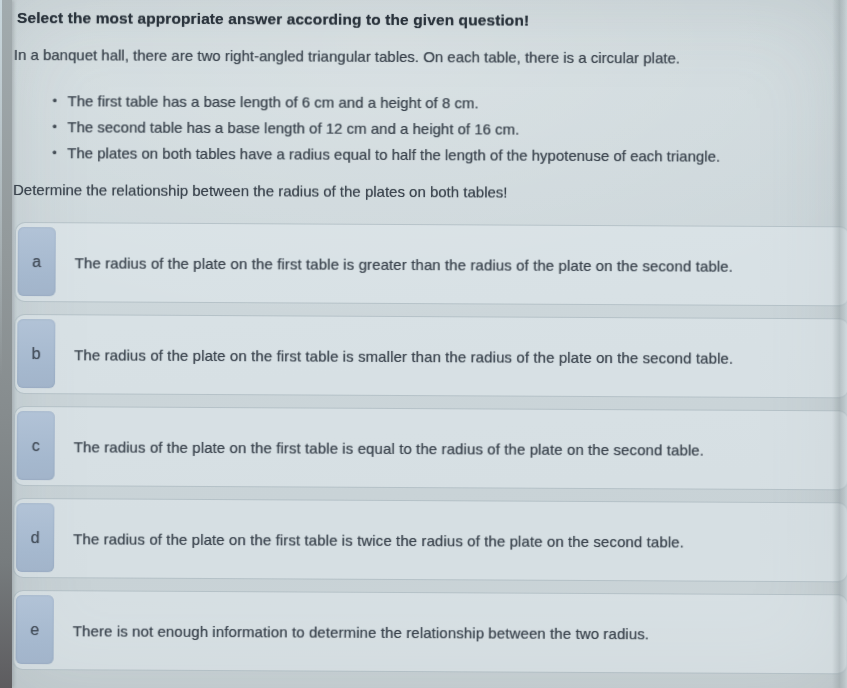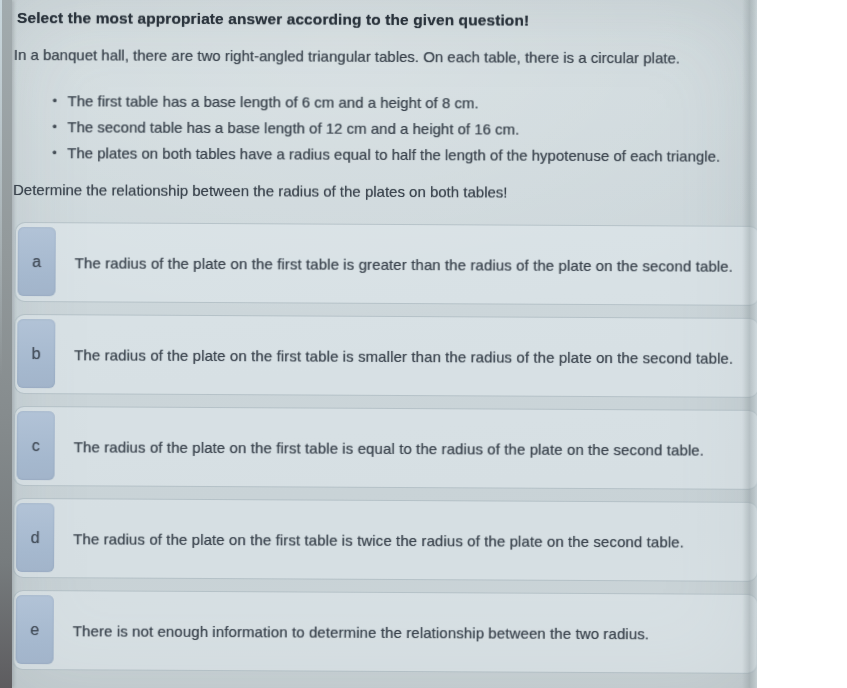--- a/index.html
+++ b/index.html
@@ -3,21 +3,21 @@
 <meta charset="utf-8">
 <style>
   html, body { margin: 0; padding: 0; }
   body {
     width: 847px; height: 688px;
     font-family: "Liberation Sans", sans-serif;
     overflow: hidden;
   }
   .photo {
     position: relative;
-    width: 757px; height: 688px;
+    width: 847px; height: 688px;
     background:
       radial-gradient(120% 70% at 45% 6%, rgba(255,255,255,0.20), rgba(255,255,255,0) 60%),
       linear-gradient(176deg, #d2dcdf 0%, #ccd6da 45%, #c8d2d6 78%, #cdd6d9 100%);
     box-shadow: inset 0 0 90px rgba(88,99,104,0.18);
     overflow: hidden;
   }
   
   .edge-left {
     position: absolute; left: 0; top: 0; bottom: 0; width: 12px;
     background: linear-gradient(to bottom, #a2abae 0%, #939a9c 35%, #868c8e 60%, #767b7d 82%, #5d5c5f 100%);

